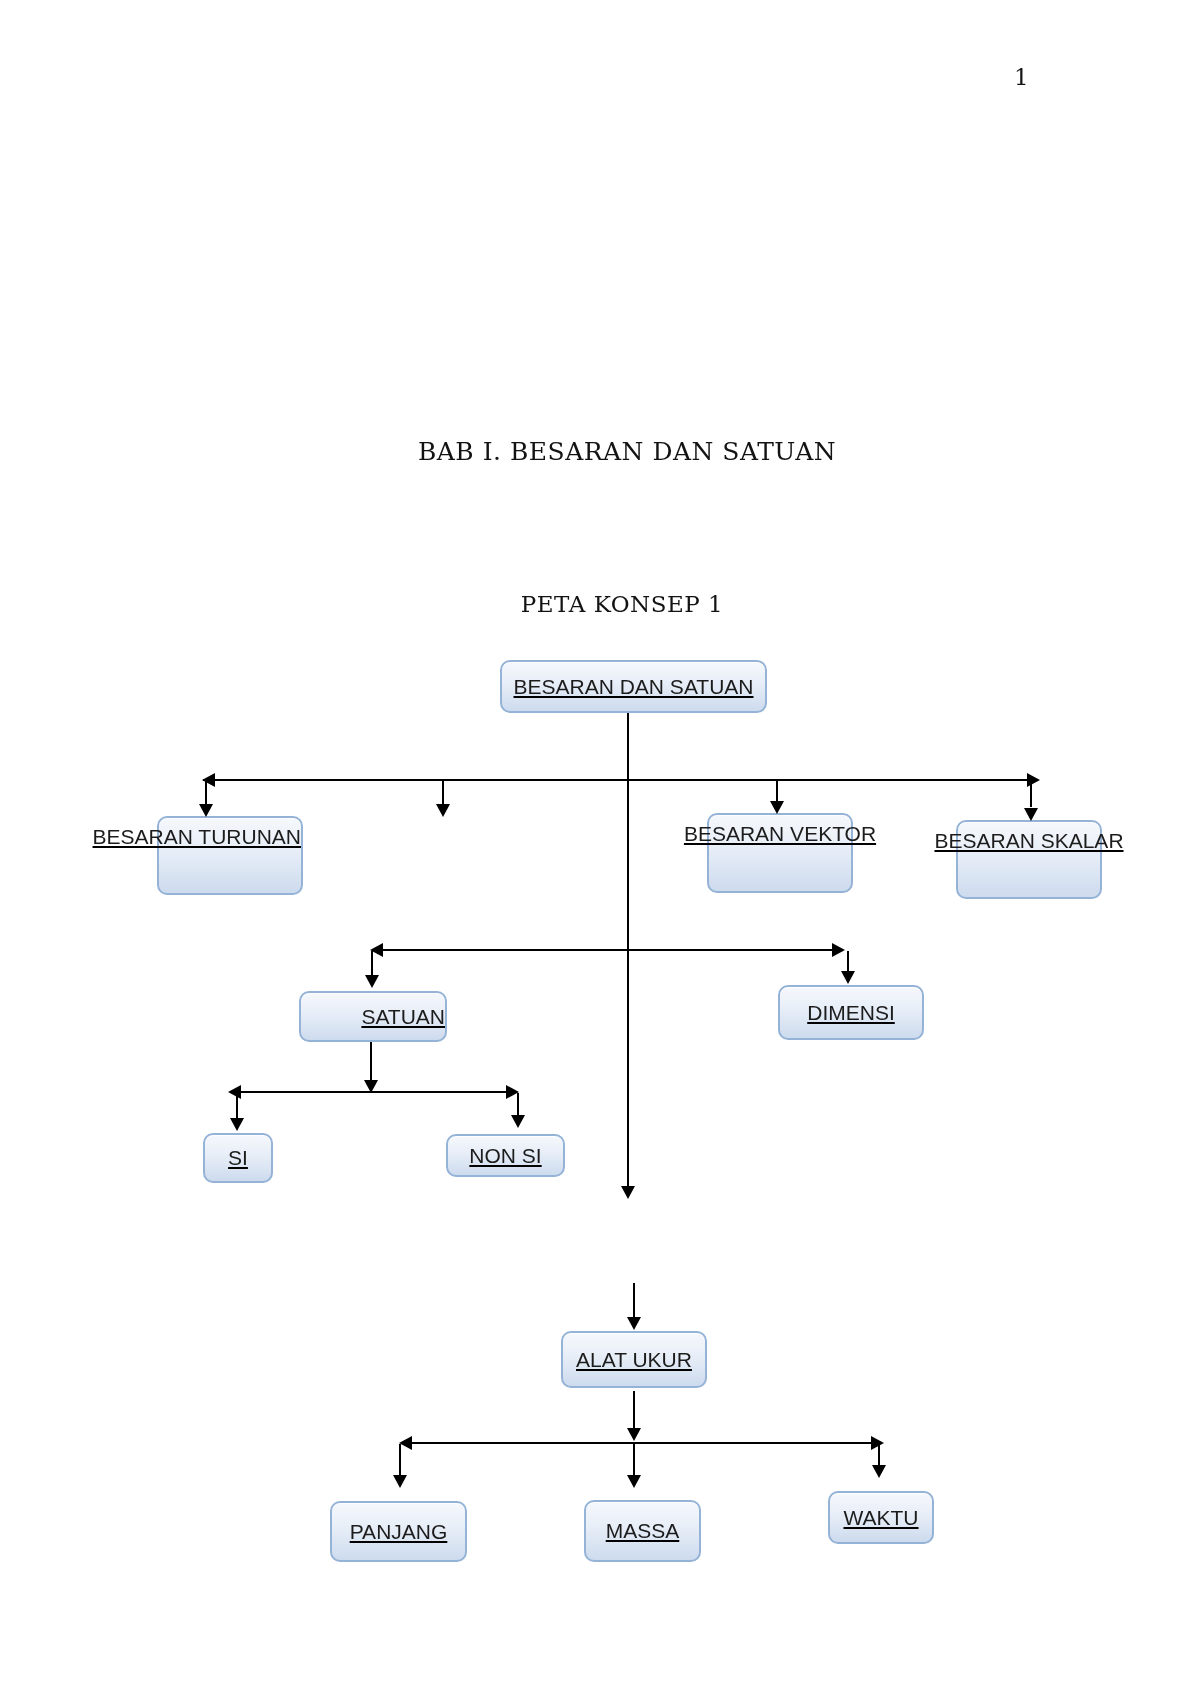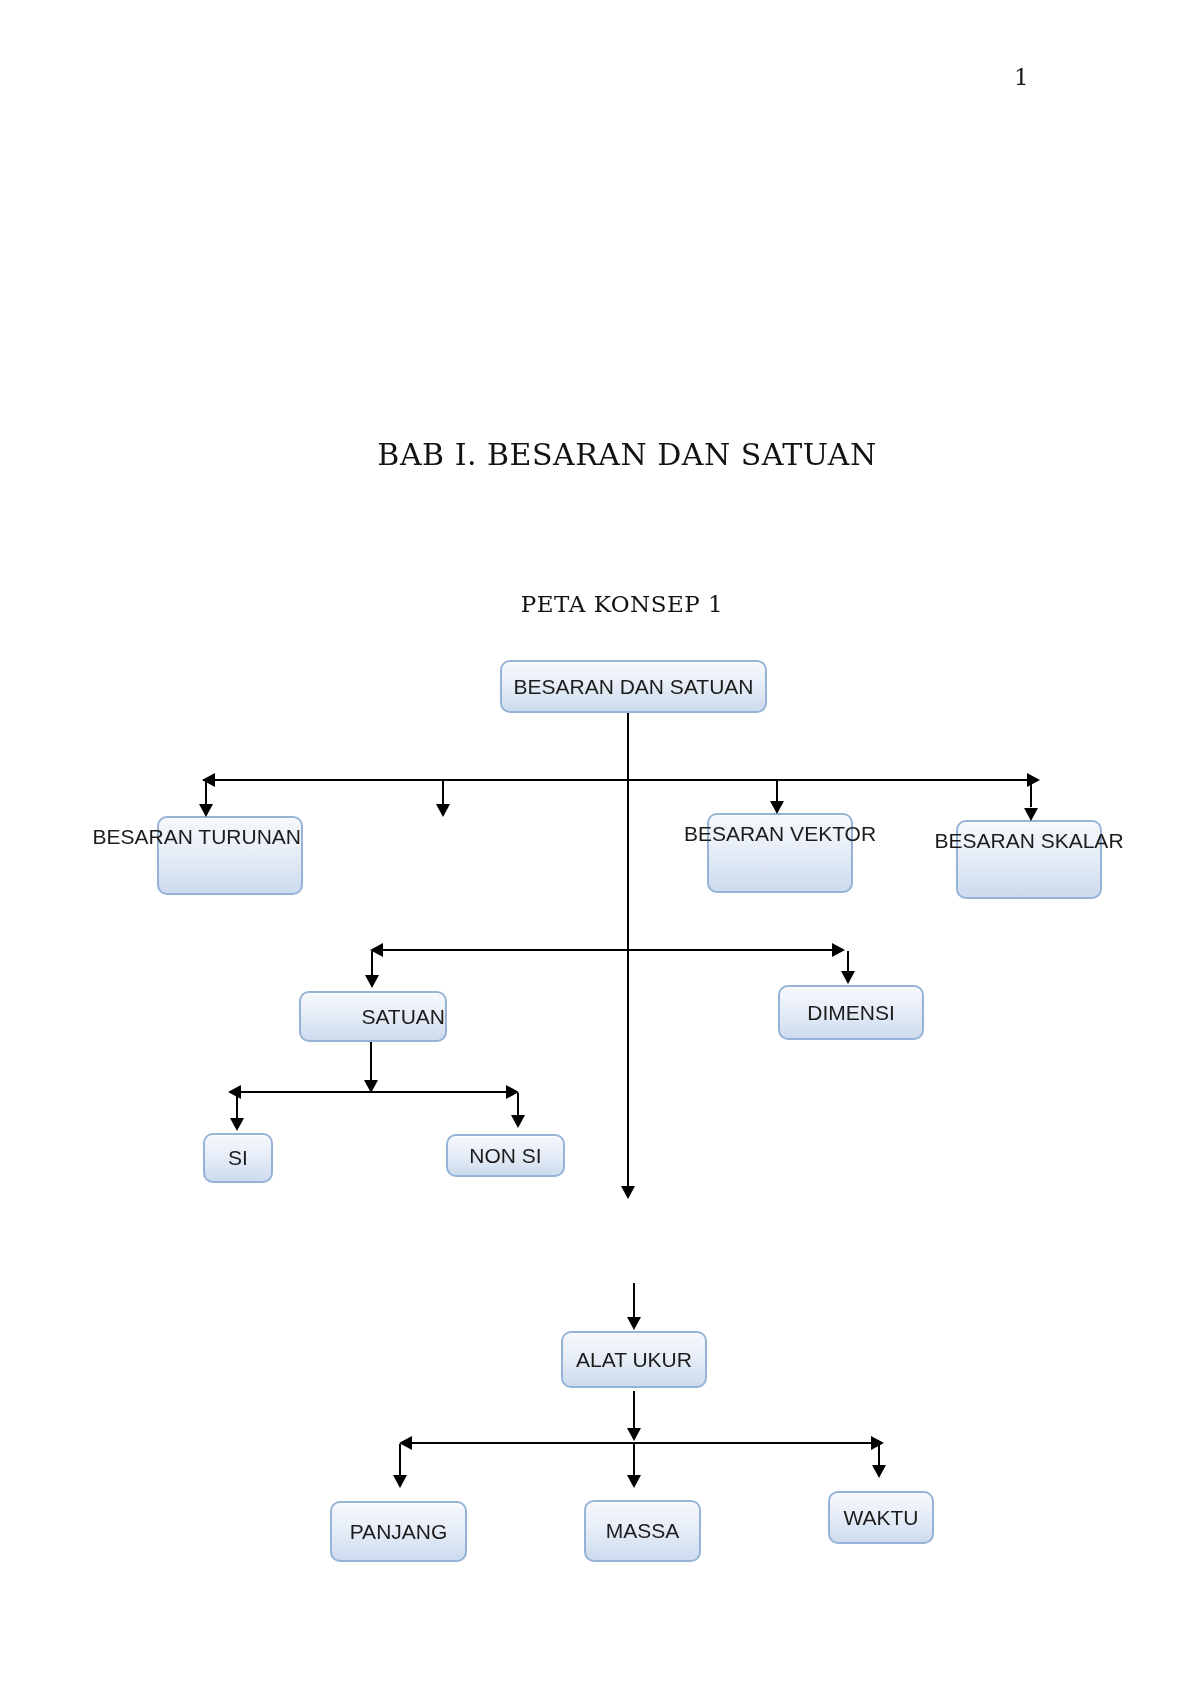--- a/index.html
+++ b/index.html
@@ -5,32 +5,32 @@
   html,body{margin:0;padding:0;background:#ffffff;}
   .page{
     position:relative;width:1200px;height:1698px;background:#ffffff;
     overflow:hidden;font-family:"Liberation Sans",sans-serif;
   }
   .pagenum{
     position:absolute;font-family:"DejaVu Serif",serif;font-size:23px;color:#151515;
   }
   .heading{
     position:absolute;transform:translateX(-50%);white-space:nowrap;
-    font-family:"DejaVu Serif",serif;font-size:30px;color:#131313;letter-spacing:.5px;
+    font-family:"DejaVu Serif",serif;font-size:25px;color:#131313;letter-spacing:.5px;
   }
   .subheading{
     position:absolute;transform:translateX(-50%);white-space:nowrap;
     font-family:"DejaVu Serif",serif;font-size:23px;color:#131313;letter-spacing:.5px;
   }
   .node{
     position:absolute;box-sizing:border-box;
     border:2.5px solid #95b3d7;border-radius:10px;
     background:linear-gradient(180deg,#f5f8fc 0%,#e9eff8 40%,#cddbee 100%);
     box-shadow:inset 0 1px 0 rgba(255,255,255,.85);
-    display:flex;align-items:center;justify-content:center;
+    display:flex;align-items:center;justify-content:center;text-decoration:underline;
   }
   .node.text-top{align-items:flex-start;padding-top:7px;}
   .node-label{
     font-family:"Liberation Sans",sans-serif;font-size:21px;color:#1c1c1c;
     white-space:nowrap;line-height:1.1;
   }
   .hline,.vline{position:absolute;background:#000000;}
   .hline{height:2px;}
   .vline{width:2px;}
   .arr{position:absolute;width:0;height:0;}

